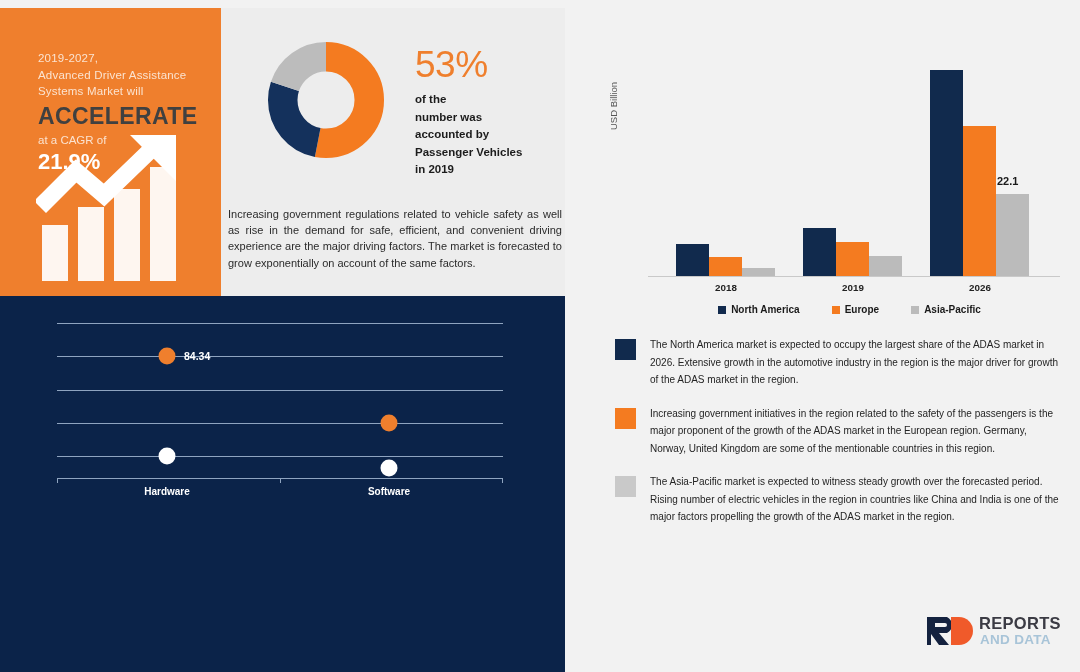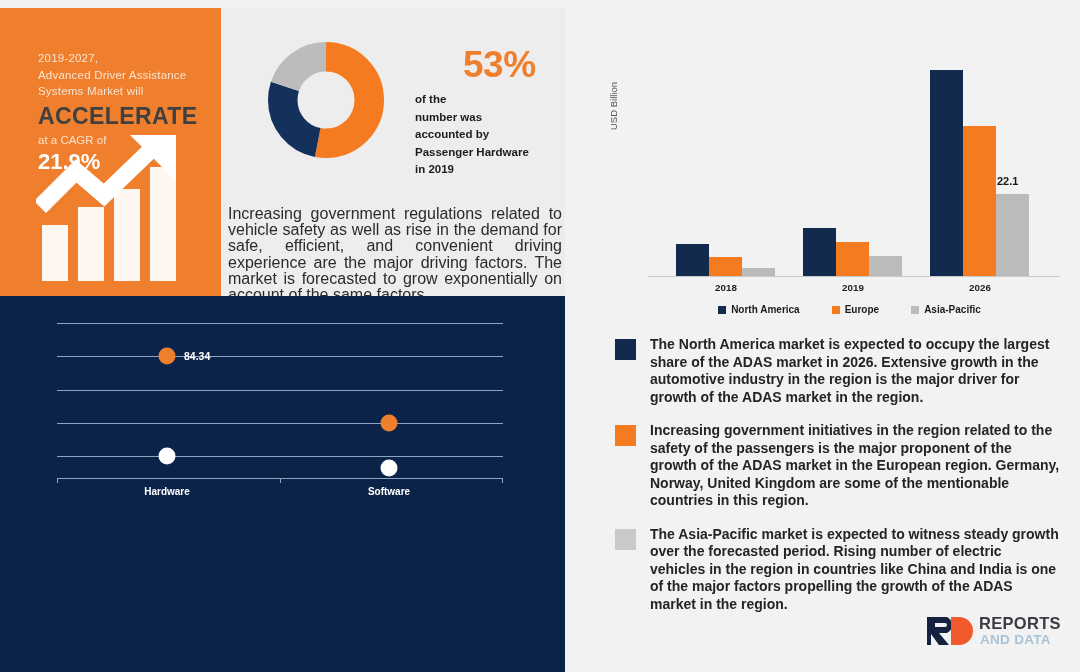--- a/index.html
+++ b/index.html
@@ -37,33 +37,32 @@
     color:#ffffff; font-size:22px; font-weight:bold; line-height:26px;
   }
   #growth-graphic { position:absolute; left:36px; top:125px; }
 
   
   #donut-chart {
     position:absolute; left:267px; top:26px; width:118px; height:132px;
   }
   #stat-block { position:absolute; left:415px; top:36px; width:140px; }
   #stat-percent {
-    color:#ef7f2d; font-size:37px; font-weight:bold; line-height:42px;
+    color:#ef7f2d; font-size:37px; font-weight:normal; line-height:42px;
     letter-spacing:-.5px;
-    margin-left:48px;
   }
   #stat-desc {
     color:#1c1c1c; font-size:11.5px; font-weight:bold;
     line-height:17.5px; margin-top:5px;
   }
 
   
   #intro-paragraph {
     position:absolute; left:228px; top:198px; width:334px;
-    color:#2b2b2b; font-size:16px; line-height:16.2px;
+    color:#2b2b2b; font-size:11px; line-height:16.2px;
     text-align:justify;
   }
 
   
   #navy-panel {
     position:absolute; left:0; top:288px; width:565px; height:420px;
     background:#0b2349;
   }
 
   
@@ -135,21 +134,21 @@
   }
   .bar-legend-entry { display:flex; align-items:center; gap:5px; }
   .bar-legend-swatch { width:8px; height:8px; }
   .bar-legend-text { color:#1a1a1a; font-size:10px; font-weight:bold; }
 
   
   #region-notes { position:absolute; left:50px; top:336px; width:445px; }
   .region-note { display:flex; gap:14px; margin-bottom:16px; }
   .region-swatch { width:21px; height:21px; flex:none; margin-top:3px; }
   .region-text {
-    flex:1; color:#242424; font-size:14px; line-height:17.5px;font-weight:bold;
+    flex:1; color:#242424; font-size:10px; line-height:17.5px;
   }
 
   
   #logo { position:absolute; left:925px; top:612px; width:140px; height:42px; }
   #logo-mark { position:absolute; left:0; top:3px; }
   #logo-word-primary {
     position:absolute; left:54px; top:2px;
     color:#3b3b44; font-size:16.5px; font-weight:bold; letter-spacing:.3px;
   }
   #logo-word-secondary {
@@ -186,21 +185,21 @@
     <circle cx="60" cy="60" r="44" fill="none" stroke="#14315c" stroke-width="30" stroke-dasharray="74.6 201.9" stroke-dashoffset="-146.5" transform="rotate(-90 60 60)"></circle>
     <circle cx="60" cy="60" r="44" fill="none" stroke="#bcbcbc" stroke-width="30" stroke-dasharray="55.3 221.2" stroke-dashoffset="-221.1" transform="rotate(-90 60 60)"></circle>
   </svg>
 
   <div id="stat-block">
     <div id="stat-percent">53%</div>
     <div id="stat-desc">
       <div>of the</div>
       <div>number was</div>
       <div>accounted by</div>
-      <div>Passenger Hardware</div>
+      <div>Passenger Vehicles</div>
       <div>in 2019</div>
     </div>
   </div>
 
   <div id="intro-paragraph">Increasing government regulations related to vehicle safety as well as rise in the demand for safe, efficient, and convenient driving experience are the major driving factors. The market is forecasted to grow exponentially on account of the same factors.</div>
 
   <div id="navy-panel">
 
     <div id="dot-plot">
       <div class="grid-line" style="top:0px;"></div>

